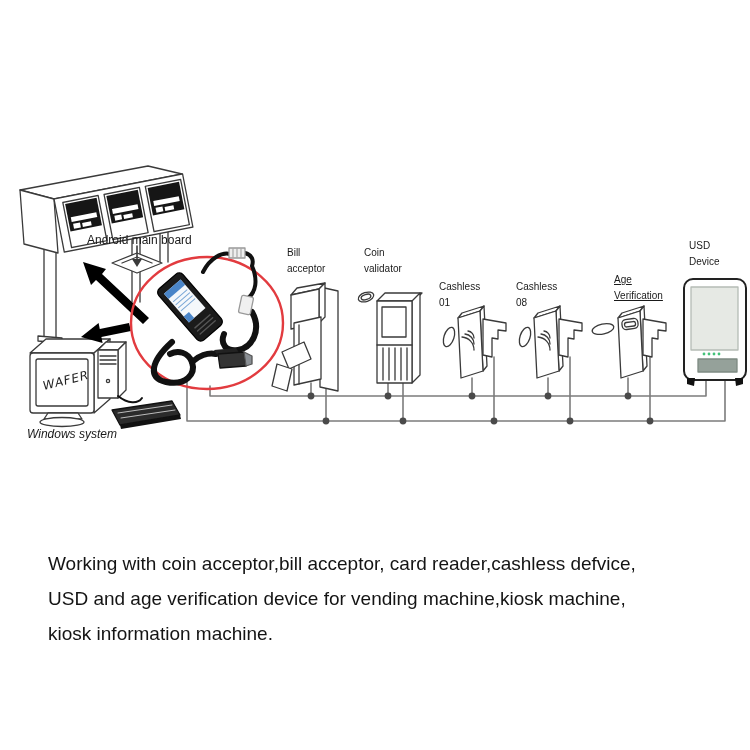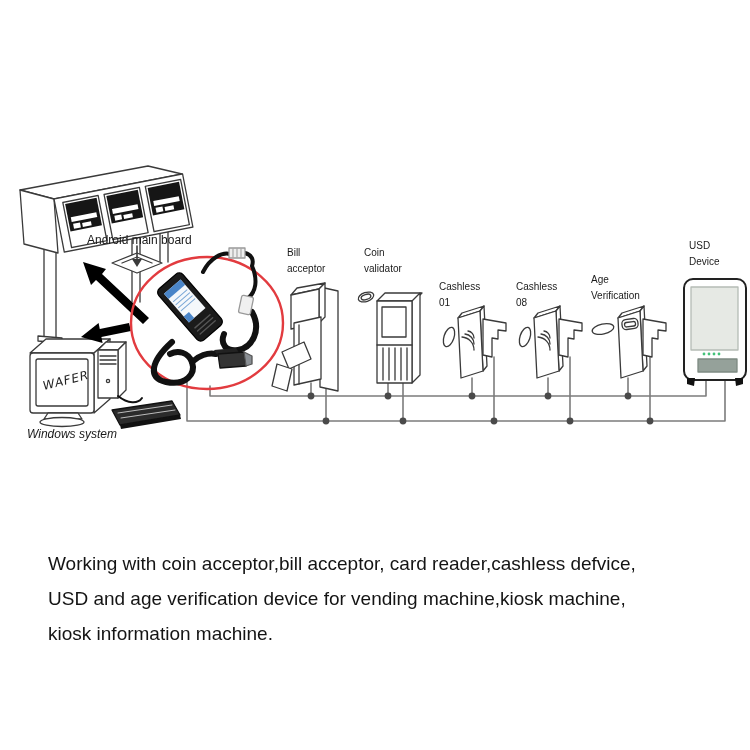--- a/index.html
+++ b/index.html
@@ -229,21 +229,21 @@
   <div class="lbl" style="left:439px; top:279px;">
     <div>Cashless</div>
     <div>01</div>
   </div>
 
   <div class="lbl" style="left:516px; top:279px;">
     <div>Cashless</div>
     <div>08</div>
   </div>
 
-  <div class="lbl" style="left:591px; top:272px;">
+  <div class="lbl" style="left:614px; top:272px;text-decoration:underline;">
     <div>Age</div>
     <div>Verification</div>
   </div>
 
   <div class="lbl" style="left:689px; top:238px;">
     <div>USD</div>
     <div>Device</div>
   </div>
 
   <div class="desc">

